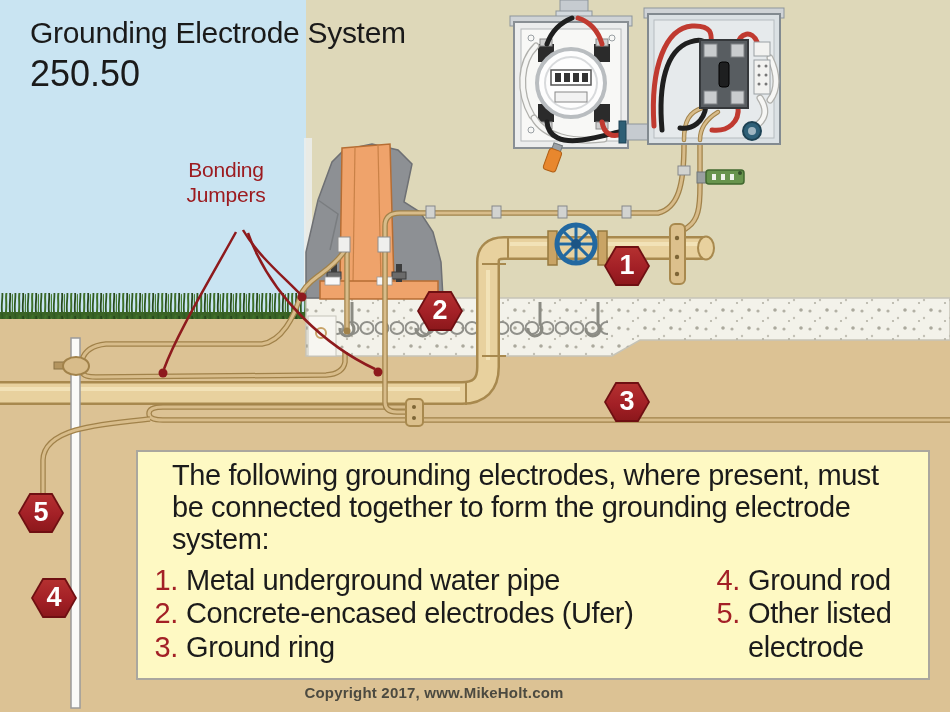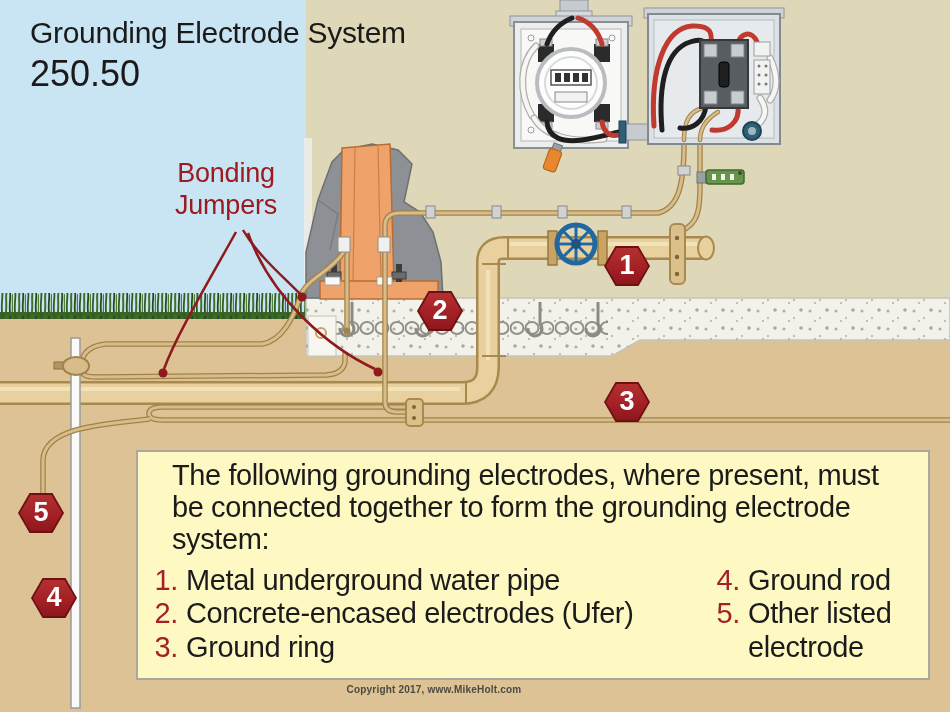--- a/index.html
+++ b/index.html
@@ -7,21 +7,21 @@
     position:relative;width:950px;height:712px;overflow:hidden;
     font-family:"Liberation Sans","DejaVu Sans",sans-serif;
     background:#dcc294;
   }
   .scene{position:absolute;left:0;top:0;}
   
   .title-block{position:absolute;left:30px;top:16px;width:520px;text-align:left;color:#1a1a1a;}
   .title-line1{font-size:30px;letter-spacing:-0.3px;}
   .title-line2{font-size:36px;margin-top:3px;}
   .callout{position:absolute;left:140px;top:158px;width:172px;text-align:center;
-    color:#9c1b20;font-size:27px;line-height:1.17;letter-spacing:-0.2px;}
+    color:#9c1b20;font-size:21px;line-height:1.17;letter-spacing:-0.2px;}
   
   .hex{position:absolute;width:46px;height:40px;}
   .hex .h-outer,.hex .h-inner{
     position:absolute;
     clip-path:polygon(0% 50%,25% 0%,75% 0%,100% 50%,75% 100%,25% 100%);
   }
   .hex .h-outer{inset:0;background:#6f0f12;}
   .hex .h-inner{inset:2px;background:linear-gradient(180deg,#b43030 0%,#a32026 55%,#8d181c 100%);}
   .hex .h-num{position:absolute;inset:0;display:flex;align-items:center;justify-content:center;
     color:#ffffff;font-weight:bold;font-size:27px;padding-bottom:2px;}
@@ -30,21 +30,21 @@
     background:#fef9c3;border:2px solid #aaa79e;box-sizing:border-box;}
   .info-intro{position:absolute;left:34px;top:8px;width:730px;
     font-size:29px;line-height:1.1;letter-spacing:-0.4px;color:#1b1b1b;}
   .info-list-left{position:absolute;left:10px;top:112px;}
   .info-list-right{position:absolute;left:572px;top:112px;width:210px;}
   .li{display:flex;font-size:29px;line-height:1.15;letter-spacing:-0.4px;color:#1b1b1b;}
   .li .num{width:30px;min-width:30px;text-align:right;color:#a32026;margin-right:8px;}
   .li .txt{white-space:nowrap;}
   .info-list-right .li .txt{white-space:normal;width:170px;}
   .copyright{position:absolute;left:0;top:684px;width:868px;text-align:center;
-    font-size:10px;font-weight:bold;color:#4c4a40;letter-spacing:0.2px;}
+    font-size:15px;font-weight:bold;color:#4c4a40;letter-spacing:0.2px;}
 </style>
 </head>
 <body>
 
 <div class="canvas">
 
   <svg class="scene" width="950" height="712" viewBox="0 0 950 712">
     <defs>
       <pattern id="speck" width="26" height="18" patternUnits="userSpaceOnUse">
         <circle cx="4" cy="5" r="1.6" fill="#b3b1a5"></circle>

